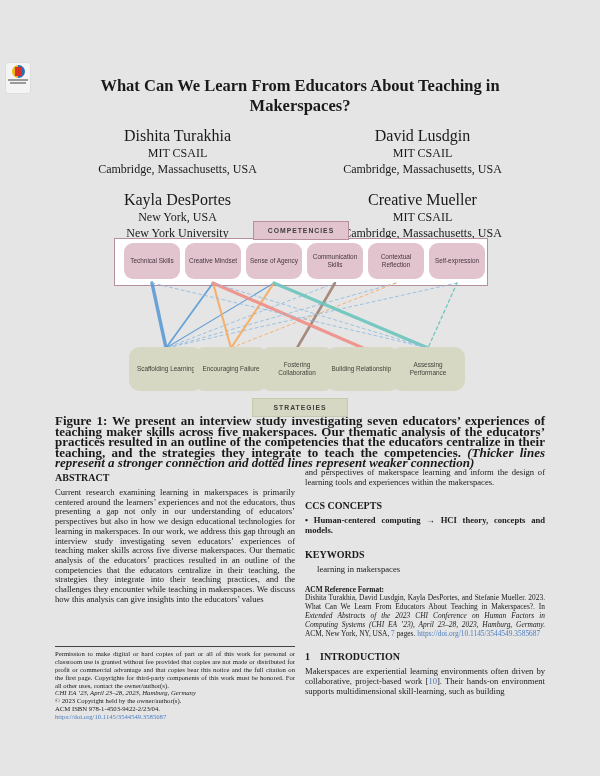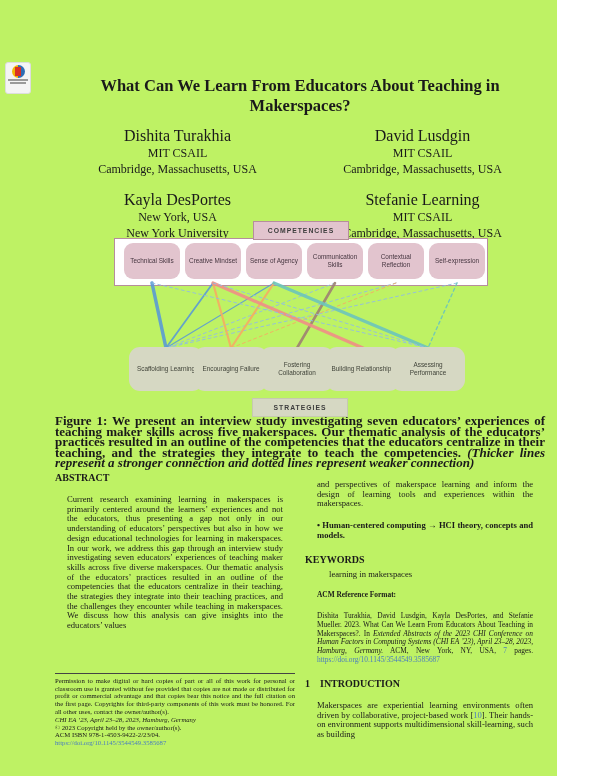--- a/index.html
+++ b/index.html
@@ -1,16 +1,16 @@
 <!DOCTYPE html>
 <html><head>
 <meta charset="utf-8">
 <style>
   html,body{margin:0;padding:0;background:#fff;}
-  .page{position:relative;width:557px;height:776px;background:#bef264;overflow:hidden;
+  .page{position:relative;width:600px;height:776px;background:#e5e5e5;overflow:hidden;
         font-family:"Liberation Serif", serif;color:#1a1a1a;}
 
   
   .badge{position:absolute;left:5px;top:62px;width:22px;height:28px;background:#f4f4f4;
          border:0.5px solid #ddd;border-radius:3px;padding:1px;}
   .badge-circle{width:13px;height:13px;border-radius:50%;margin:1px auto 1px auto;
         background:linear-gradient(90deg,#f2b705 0 50%,#2e6db4 50% 100%);position:relative;}
   .badge-circle:after{content:"";position:absolute;left:3.5px;top:2px;width:6px;height:9px;background:#d93025;}
   .badge-bar{height:1.6px;background:#9a9a9a;margin:1.4px 1px 0 1px;}
   .badge-bar.short{width:70%;margin-left:auto;margin-right:auto;}
@@ -42,21 +42,21 @@
         font-family:"Liberation Sans",sans-serif;font-size:6.4px;line-height:1.3;color:#3f4238;padding:0 5px;box-sizing:border-box;}
 
   .caption{position:absolute;left:55px;top:416px;width:490px;margin:0;
            font-size:13px;font-weight:bold;line-height:10.6px;text-align:justify;}
   .caption .cap-i{font-style:italic;}
 
   .col{position:absolute;top:468px;width:240px;font-size:8.6px;line-height:9.7px;text-align:justify;}
   .col.left{left:55px;}
   .col.right{left:305px;}
   .col h2{font-size:10px;font-weight:bold;margin:4px 0 5px 0;line-height:1.1;}
-  .col p{margin:12px;}
+  .col p{margin:0;}
   .ccs{font-weight:bold;}
   .mt{margin-top:13px !important;}
   .kw{margin-top:3px !important;padding-left:12px;}
   .acm-head{font-weight:bold;font-size:7.4px;line-height:8.8px;margin-top:11px !important;}
   .acm-ref{font-size:7.4px;line-height:8.8px;}
   .it{font-style:italic;}
   .link{color:#4a7dbf;text-decoration:none;cursor:pointer;}
   .footnote{margin-top:42px;font-size:6.7px;line-height:7.8px;}
   .footnote .rule{border-top:0.7px solid #444;width:100%;margin-bottom:3px;}
   .footnote p{margin:0;}
@@ -84,21 +84,21 @@
         <div class="nm">David Lusdgin</div>
         <div class="af">MIT CSAIL</div>
         <div class="af">Cambridge, Massachusetts, USA</div>
       </div>
       <div class="author">
         <div class="nm">Kayla DesPortes</div>
         <div class="af">New York, USA</div>
         <div class="af">New York University</div>
       </div>
       <div class="author">
-        <div class="nm">Stefanie Learning</div>
+        <div class="nm">Creative Mueller</div>
         <div class="af">MIT CSAIL</div>
         <div class="af">Cambridge, Massachusetts, USA</div>
       </div>
     </div>
 
   <div class="figure">
     <svg id="conn-svg" width="384" height="196">
         <line x1="42" y1="62" x2="56" y2="127" stroke="#5b9bd5" stroke-width="3.5" stroke-linecap="round" opacity="0.9"></line>
         <line x1="103" y1="62" x2="56" y2="127" stroke="#5b9bd5" stroke-width="1.8" stroke-linecap="round" opacity="0.9"></line>
         <line x1="164" y1="62" x2="56" y2="127" stroke="#5b9bd5" stroke-width="1.2" stroke-linecap="round" opacity="0.9"></line>
@@ -145,20 +145,21 @@
       <p>Permission to make digital or hard copies of part or all of this work for personal or classroom use is granted without fee provided that copies are not made or distributed for profit or commercial advantage and that copies bear this notice and the full citation on the first page. Copyrights for third-party components of this work must be honored. For all other uses, contact the owner/author(s).</p>
       <p class="it">CHI EA ’23, April 23–28, 2023, Hamburg, Germany</p>
       <p>© 2023 Copyright held by the owner/author(s).</p>
       <p>ACM ISBN 978-1-4503-9422-2/23/04.</p>
       <p><a class="link">https://doi.org/10.1145/3544549.3585687</a></p>
     </div>
   </div>
 
   <div class="col right">
     <p>and perspectives of makerspace learning and inform the design of learning tools and experiences within the makerspaces.</p>
+    <h2 class="mt">CCS CONCEPTS</h2>
     <p class="ccs">• Human-centered computing → HCI theory, concepts and models.</p>
     <h2 class="mt">KEYWORDS</h2>
     <p class="kw">learning in makerspaces</p>
     <p class="acm-head">ACM Reference Format:</p>
     <p class="acm-ref" id="acm-ref"><span>Dishita Turakhia, David Lusdgin, Kayla DesPortes, and Stefanie Mueller. 2023. What Can We Learn From Educators About Teaching in Makerspaces?. In </span><span class="it">Extended Abstracts of the 2023 CHI Conference on Human Factors in Computing Systems (CHI EA ’23), April 23–28, 2023, Hamburg, Germany.</span><span> ACM, New York, NY, USA, </span><a class="link">7</a><span> pages. </span><a class="link">https://doi.org/10.1145/3544549.3585687</a></p>
     <h2 class="mt">1  INTRODUCTION</h2>
     <p id="intro-text"><span>Makerspaces are experiential learning environments often driven by collaborative, project-based work [</span><a class="link">10</a><span>]. Their hands-on environment supports multidimensional skill-learning, such as building</span></p>
   </div>
 
 </div>

